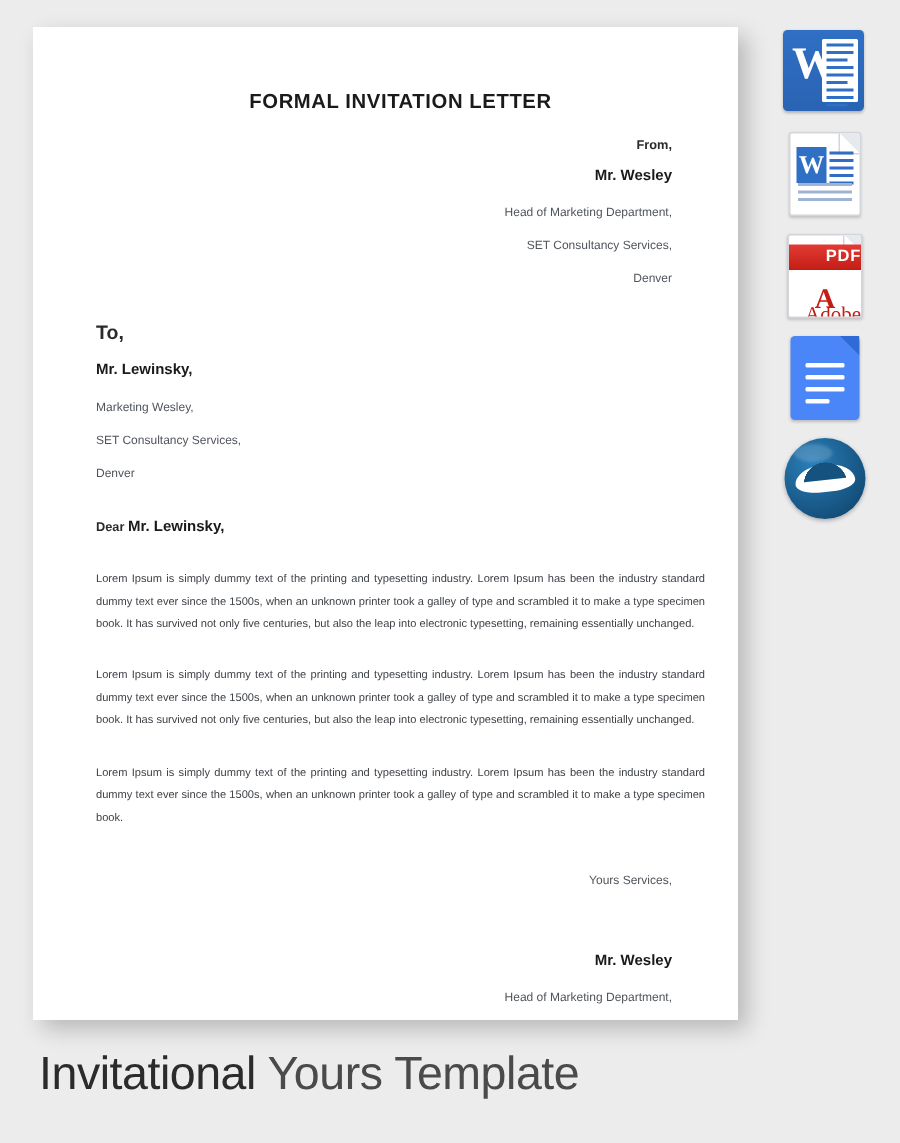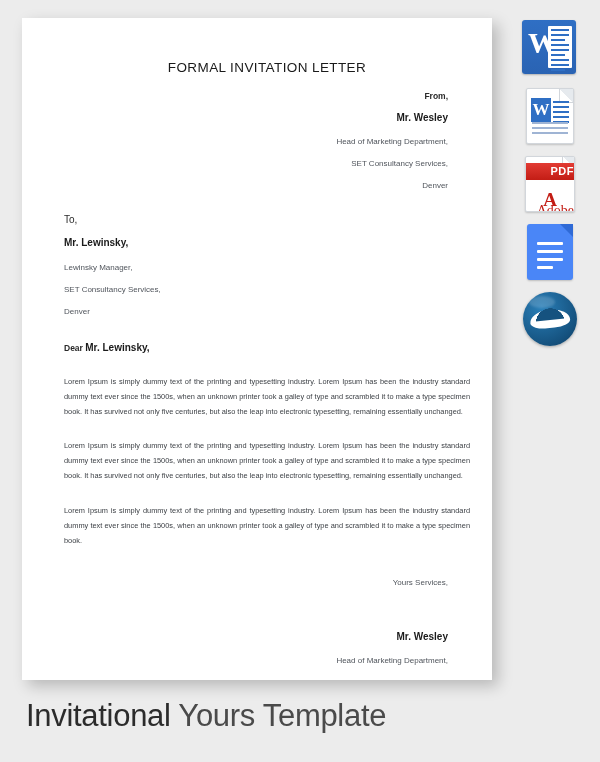--- a/index.html
+++ b/index.html
@@ -33,21 +33,21 @@
   }
   .page-inner {
     position: absolute;
     left: 42px;
     right: 22px;
     top: 30px;
   }
   .letter-title {
     text-align: center;
     font-size: 13.5px;
-    font-weight: normal;
+    font-weight: bold;
     letter-spacing: 0.4px;
     color: #1a1a1a;
     margin: 12px 0 0 0;
   }
 
   .from-block {
     margin-top: 16px;
     text-align: right;
     padding-right: 22px;
   }
@@ -66,22 +66,22 @@
   .from-line {
     font-size: 8px;
     color: #50555c;
     margin-bottom: 13px;
   }
 
   .to-block {
     margin-top: 24px;
   }
   .to-label {
-    font-size: 10px;
-    font-weight: normal;
+    font-size: 13px;
+    font-weight: bold;
     color: #2a2a2a;
     margin-bottom: 12px;
   }
   .to-name {
     font-size: 10px;
     font-weight: bold;
     color: #1a1a1a;
     margin-bottom: 15px;
   }
   .to-line {
@@ -374,21 +374,21 @@
         <div class="from-label">From,</div>
         <div class="from-name">Mr. Wesley</div>
         <div class="from-line">Head of Marketing Department,</div>
         <div class="from-line">SET Consultancy Services,</div>
         <div class="from-line">Denver</div>
       </div>
 
       <div class="to-block">
         <div class="to-label">To,</div>
         <div class="to-name">Mr. Lewinsky,</div>
-        <div class="to-line">Lewinsky Manager,</div>
+        <div class="to-line">Marketing Wesley,</div>
         <div class="to-line">SET Consultancy Services,</div>
         <div class="to-line">Denver</div>
       </div>
 
       <div class="salutation">
         <span>Dear</span>
         <span class="sal-name">Mr. Lewinsky,</span>
       </div>
 
       <div class="body-copy">

